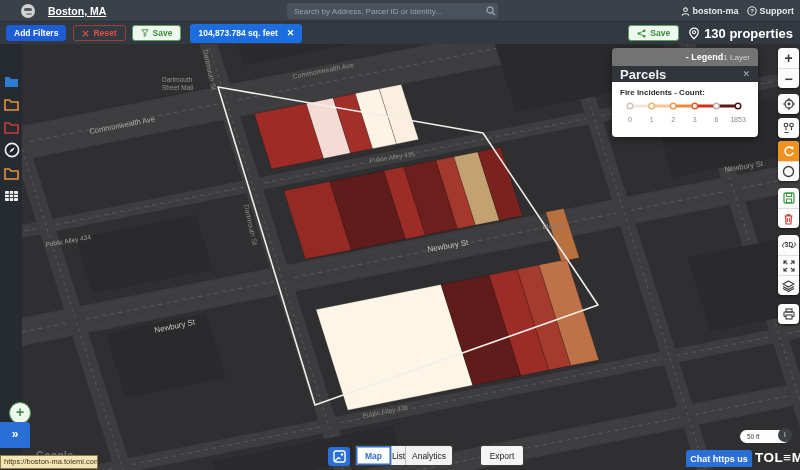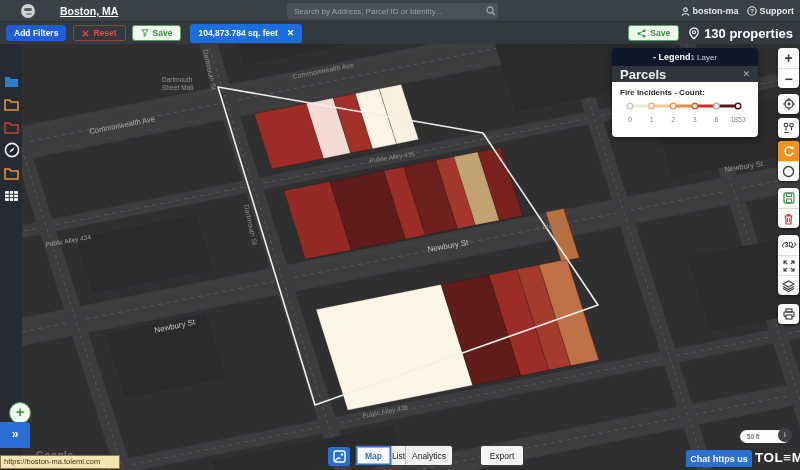--- a/index.html
+++ b/index.html
@@ -8,21 +8,21 @@
   #app { position:relative; width:800px; height:470px; }
 
   
   #topbar { position:absolute; left:0; top:0; width:800px; height:22px;
             background:#3a4149; border-bottom:1px solid #2b3036; z-index:30;
             display:flex; align-items:center; }
   #logo { position:absolute; left:21px; top:4px; width:14px; height:14px; border-radius:50%;
           background:#d3d3d3; overflow:hidden; }
   #logo:before { content:""; position:absolute; left:3px; top:4px; width:8px; height:3px; background:#55595f; border-radius:2px;}
   #logo:after { content:""; position:absolute; left:5px; top:9px; width:6px; height:2px; background:#8a8f96; border-radius:2px;}
-  #city-title { position:absolute; left:60px; top:5px; color:#fff; font-size:10.5px; font-weight:bold;
+  #city-title { position:absolute; left:48px; top:5px; color:#fff; font-size:10.5px; font-weight:bold;
                 text-decoration:underline; }
   #searchbox { position:absolute; left:287px; top:3px; width:211px; height:16px; background:#49525c;
                border-radius:3px; display:flex; align-items:center; }
   #searchbox input { flex:1; background:transparent; border:0; outline:none; color:#cfd4da;
                      font-size:8px; padding-left:7px; font-family:inherit; }
   #searchbox input::placeholder { color:#99a1ab; }
   .sicon { width:14px; text-align:center; }
   #hdr-right { position:absolute; right:6px; top:0; height:22px; display:flex; align-items:center; gap:8px;
                color:#e8eaec; font-size:9px; font-weight:bold; }
   .hdr-item { display:flex; align-items:center; gap:3px; cursor:pointer; }
@@ -45,35 +45,35 @@
   
   #sidebar { position:absolute; left:0; top:22px; width:22px; height:448px; background:#262b31; z-index:25; }
   .side-ic { position:absolute; left:4px; width:15px; height:14px; cursor:pointer; }
 
   #plus-btn { position:absolute; left:9px; top:402px; width:22px; height:22px; border-radius:50%;
               background:#eef7ed; border:1.5px solid #4c9b52; color:#3d8c44; font-size:14px; line-height:18px;
               text-align:center; font-weight:bold; z-index:26; cursor:pointer; }
   #collapse-btn { position:absolute; left:0; top:422px; width:30px; height:26px; background:#2a6fd6;
                   color:#fff; font-size:12px; text-align:center; line-height:24px; z-index:26;
                   border-top-right-radius:4px; cursor:pointer; font-weight:bold; }
-  #status-tip { position:absolute; left:0; top:455px; width:120px; height:14px; background:#f4e5b5;
+  #status-tip { position:absolute; left:0; top:455px; width:98px; height:14px; background:#f4e5b5;
                 border:1px solid #8a7a4a; color:#41351a; font-size:7.5px; line-height:12px; padding-left:3px;
                 z-index:28; white-space:nowrap; overflow:hidden; }
   #gwatermark { position:absolute; left:36px; top:450px; color:#75757a; font-size:10px; font-weight:bold;
                 z-index:27; letter-spacing:.5px; }
 
   
   #map-wrap { position:absolute; left:22px; top:44px; width:778px; height:426px; background:#2f2f32; }
   #map-wrap svg text { font-family:"Liberation Sans", sans-serif; }
 
   
   #legend { position:absolute; left:612px; top:48px; width:146px; z-index:20;
             box-shadow:0 2px 7px rgba(0,0,0,.45); border-radius:4px; font-family:inherit; }
-  #legend-hdr { height:18px; background:#0f172a; border-radius:4px 4px 0 0; display:flex;
-                align-items:center; justify-content:center; padding:0 16px; }
+  #legend-hdr { height:18px; background:#737373; border-radius:4px 4px 0 0; display:flex;
+                align-items:center; justify-content:flex-end; padding:0 8px; }
   #legend-hdr .t { color:#fff; font-size:9px; font-weight:bold; }
   #legend-hdr .l { color:#cdd2d7; font-size:8px; }
   #legend-sub { height:16px; background:#2f353b; display:flex; align-items:center;
                 justify-content:space-between; padding:0 8px; }
   #legend-sub .t { color:#f0f1f2; font-size:13px; font-weight:bold; }
   #legend-sub .x { color:#aab0b5; font-size:9px; cursor:pointer; }
   #legend-body { background:#fff; border-radius:0 0 4px 4px; padding:6px 8px 4px 8px; }
   #legend-metric { color:#2b2b2b; font-size:8px; font-weight:bold; }
 
   

